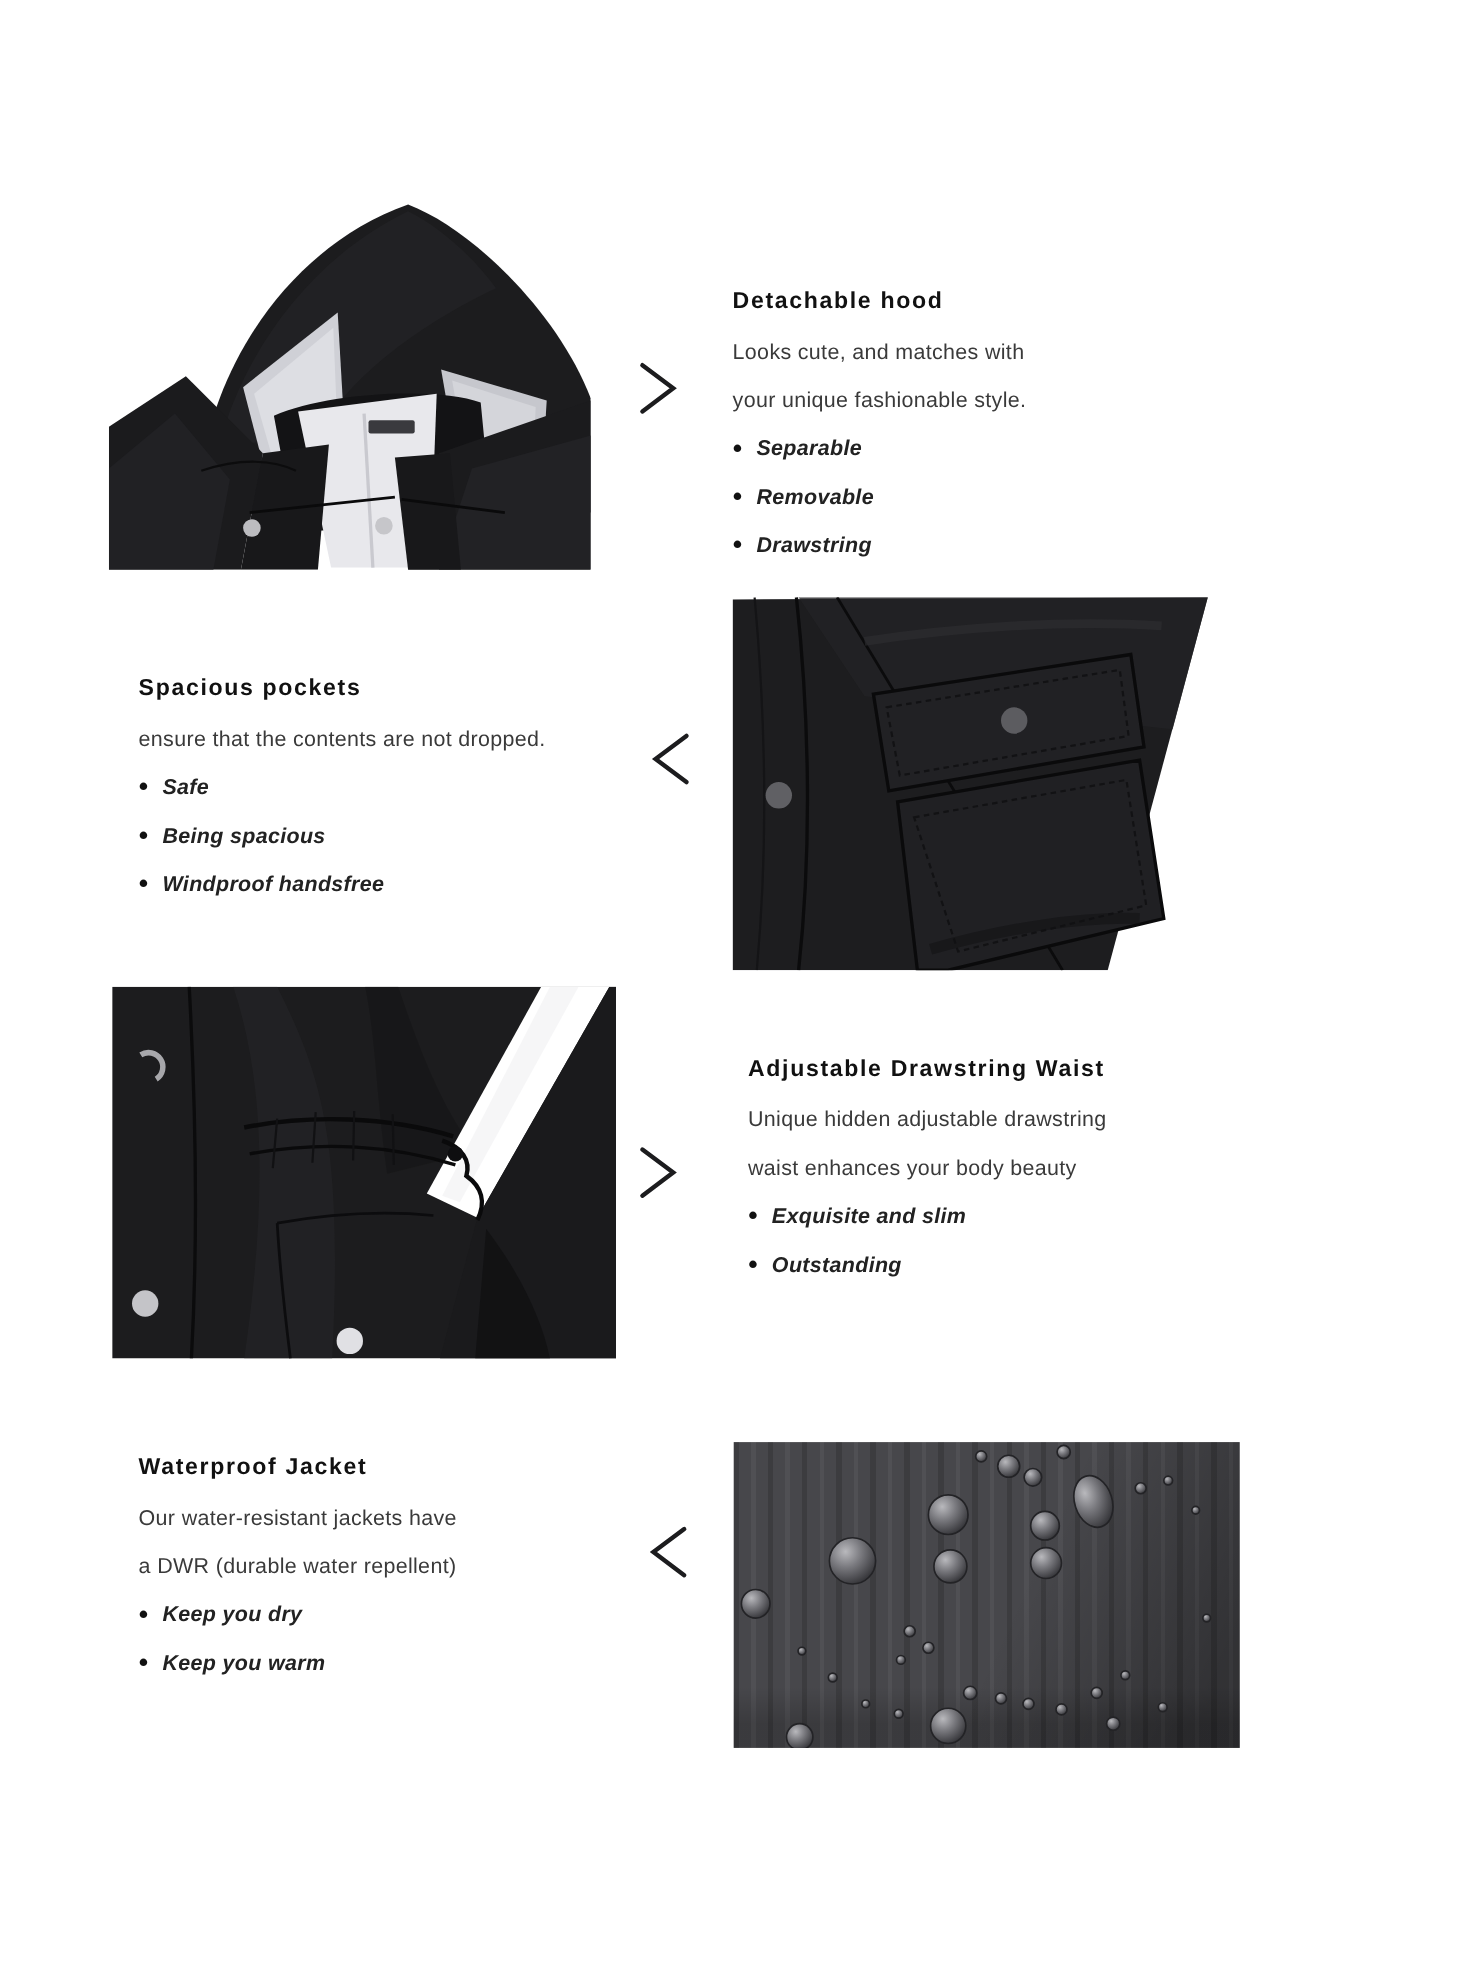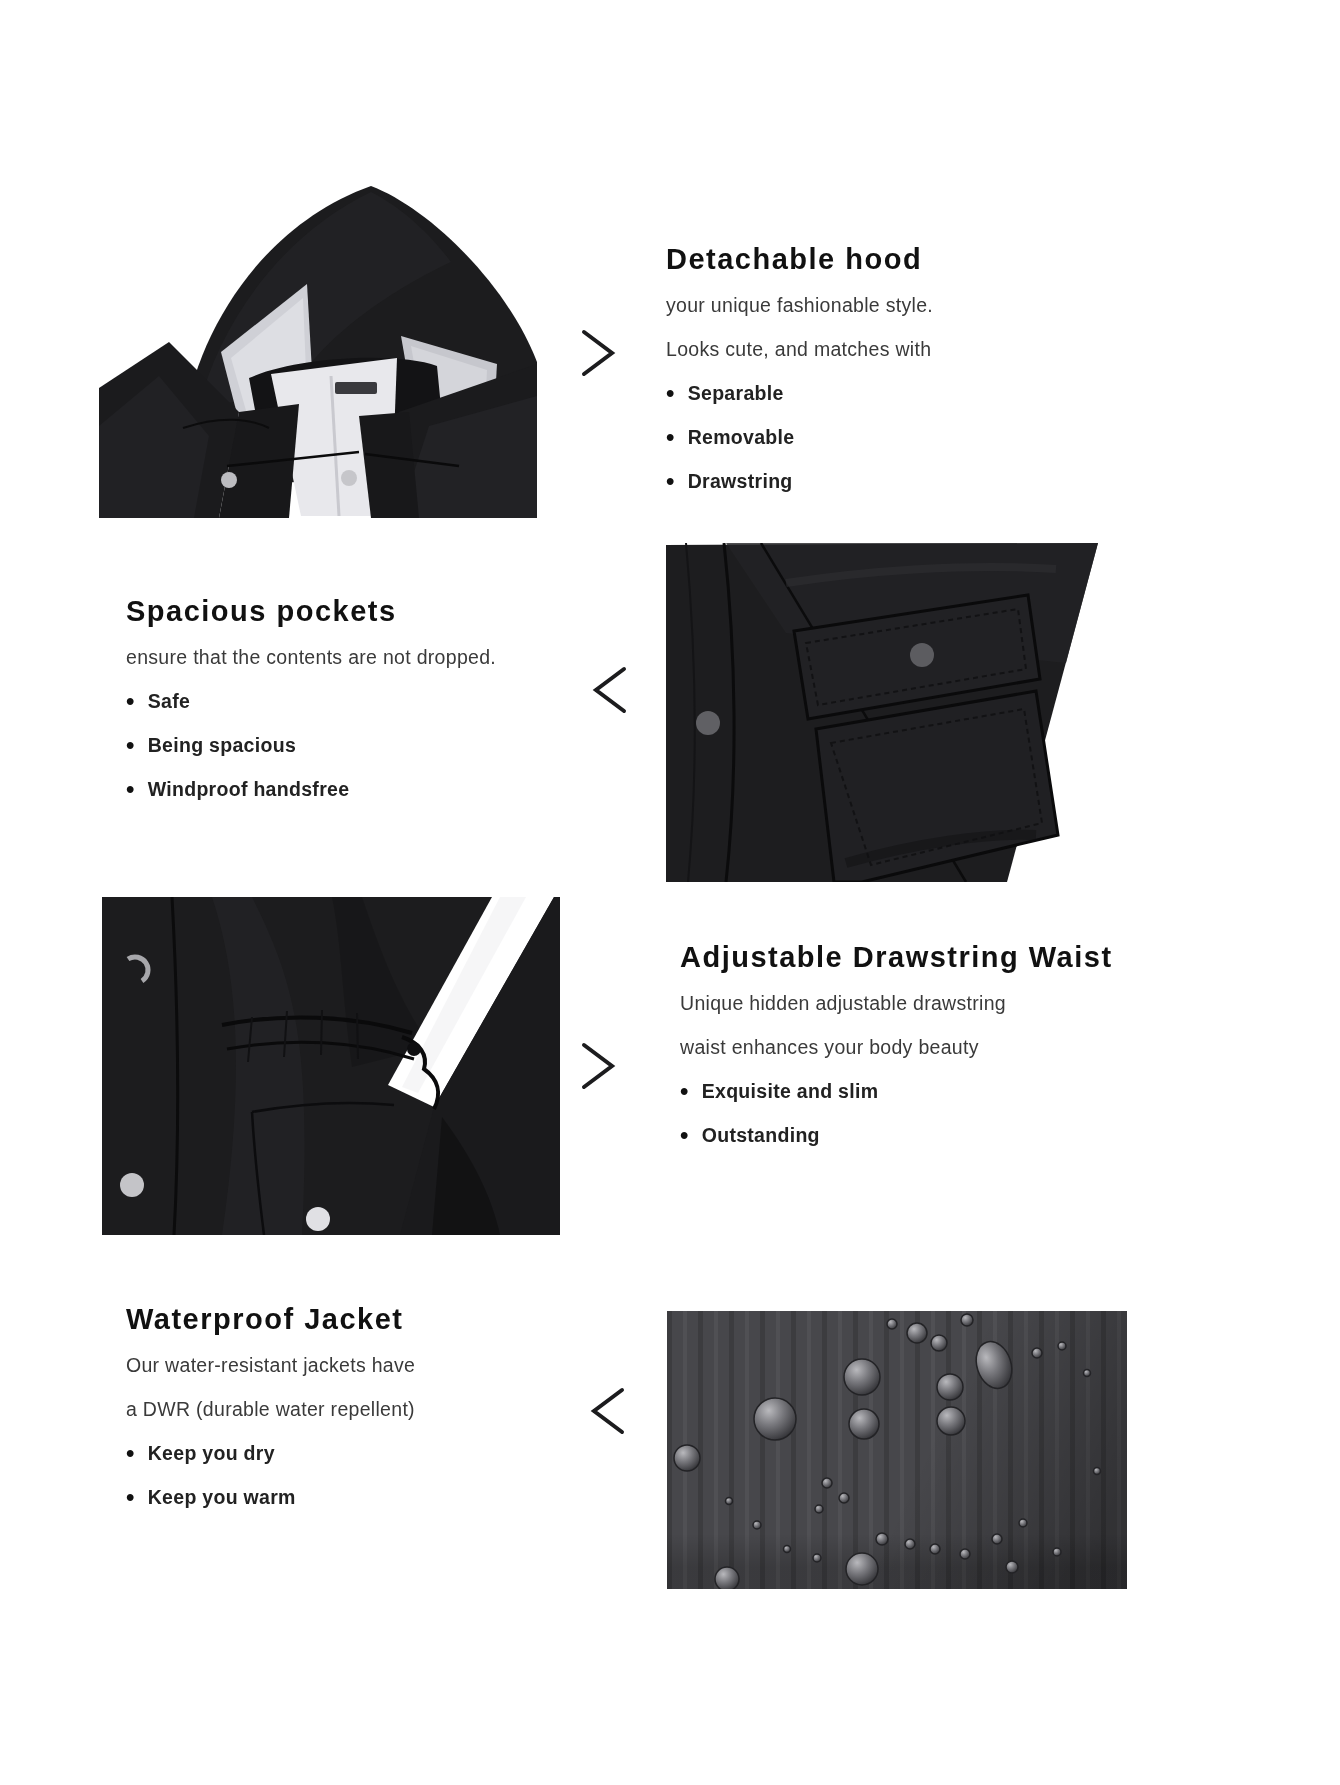--- a/index.html
+++ b/index.html
@@ -10,29 +10,29 @@
     font-family:"Liberation Sans", sans-serif;
     color:#1a1a1a;
     overflow:hidden;
   }
   .photo{position:absolute;margin:0;padding:0;line-height:0;}
   .photo svg{display:block;}
   .arrow{position:absolute;width:44px;height:52px;}
   .arrow svg{display:block;}
   .feature-text{position:absolute;}
   .feature-heading{
-    margin:2px 0 7px 0;
-    font-size:29px;line-height:34px;font-weight:bold;
+    margin:17px 0 7px 0;
+    font-size:21px;line-height:34px;font-weight:bold;
     letter-spacing:1.5px;color:#111111;
   }
   .feature-line{
     margin:0;font-size:19.5px;line-height:44px;
     letter-spacing:0.3px;color:#3a3a3a;font-weight:400;
   }
-  .bullet-list{margin:0;padding:0;list-style:none;}
+  .bullet-list{margin:0;padding:0;list-style:none;font-style:italic;}
   .bullet-item{
     font-size:19.5px;line-height:44px;font-weight:bold;
     letter-spacing:0.3px;color:#222222;
   }
   .bullet-item::before{
     content:"\2022";
     font-size:24px;
     margin-right:13px;
     vertical-align:-1px;
     color:#111111;
@@ -92,22 +92,22 @@
   </figure>
 
   <div class="arrow" style="left:576px;top:327px;">
     <svg width="44" height="52" viewBox="0 0 44 52" xmlns="http://www.w3.org/2000/svg">
       <polyline points="8,5 36,26 8,47" fill="none" stroke="#1c1c1e" stroke-width="4" stroke-linecap="round"></polyline>
     </svg>
   </div>
 
   <div class="feature-text" style="left:666px;top:240px;width:480px;">
     <h2 class="feature-heading">Detachable hood</h2>
+    <p class="feature-line">Looks cute, and matches with</p>
     <p class="feature-line">your unique fashionable style.</p>
-    <p class="feature-line">Looks cute, and matches with</p>
     <ul class="bullet-list">
       <li class="bullet-item">Separable</li>
       <li class="bullet-item">Removable</li>
       <li class="bullet-item">Drawstring</li>
     </ul>
   </div>
 
   <div class="feature-text" style="left:126px;top:592px;width:475px;">
     <h2 class="feature-heading">Spacious pockets</h2>
     <p class="feature-line">ensure that the contents are not dropped.</p>

